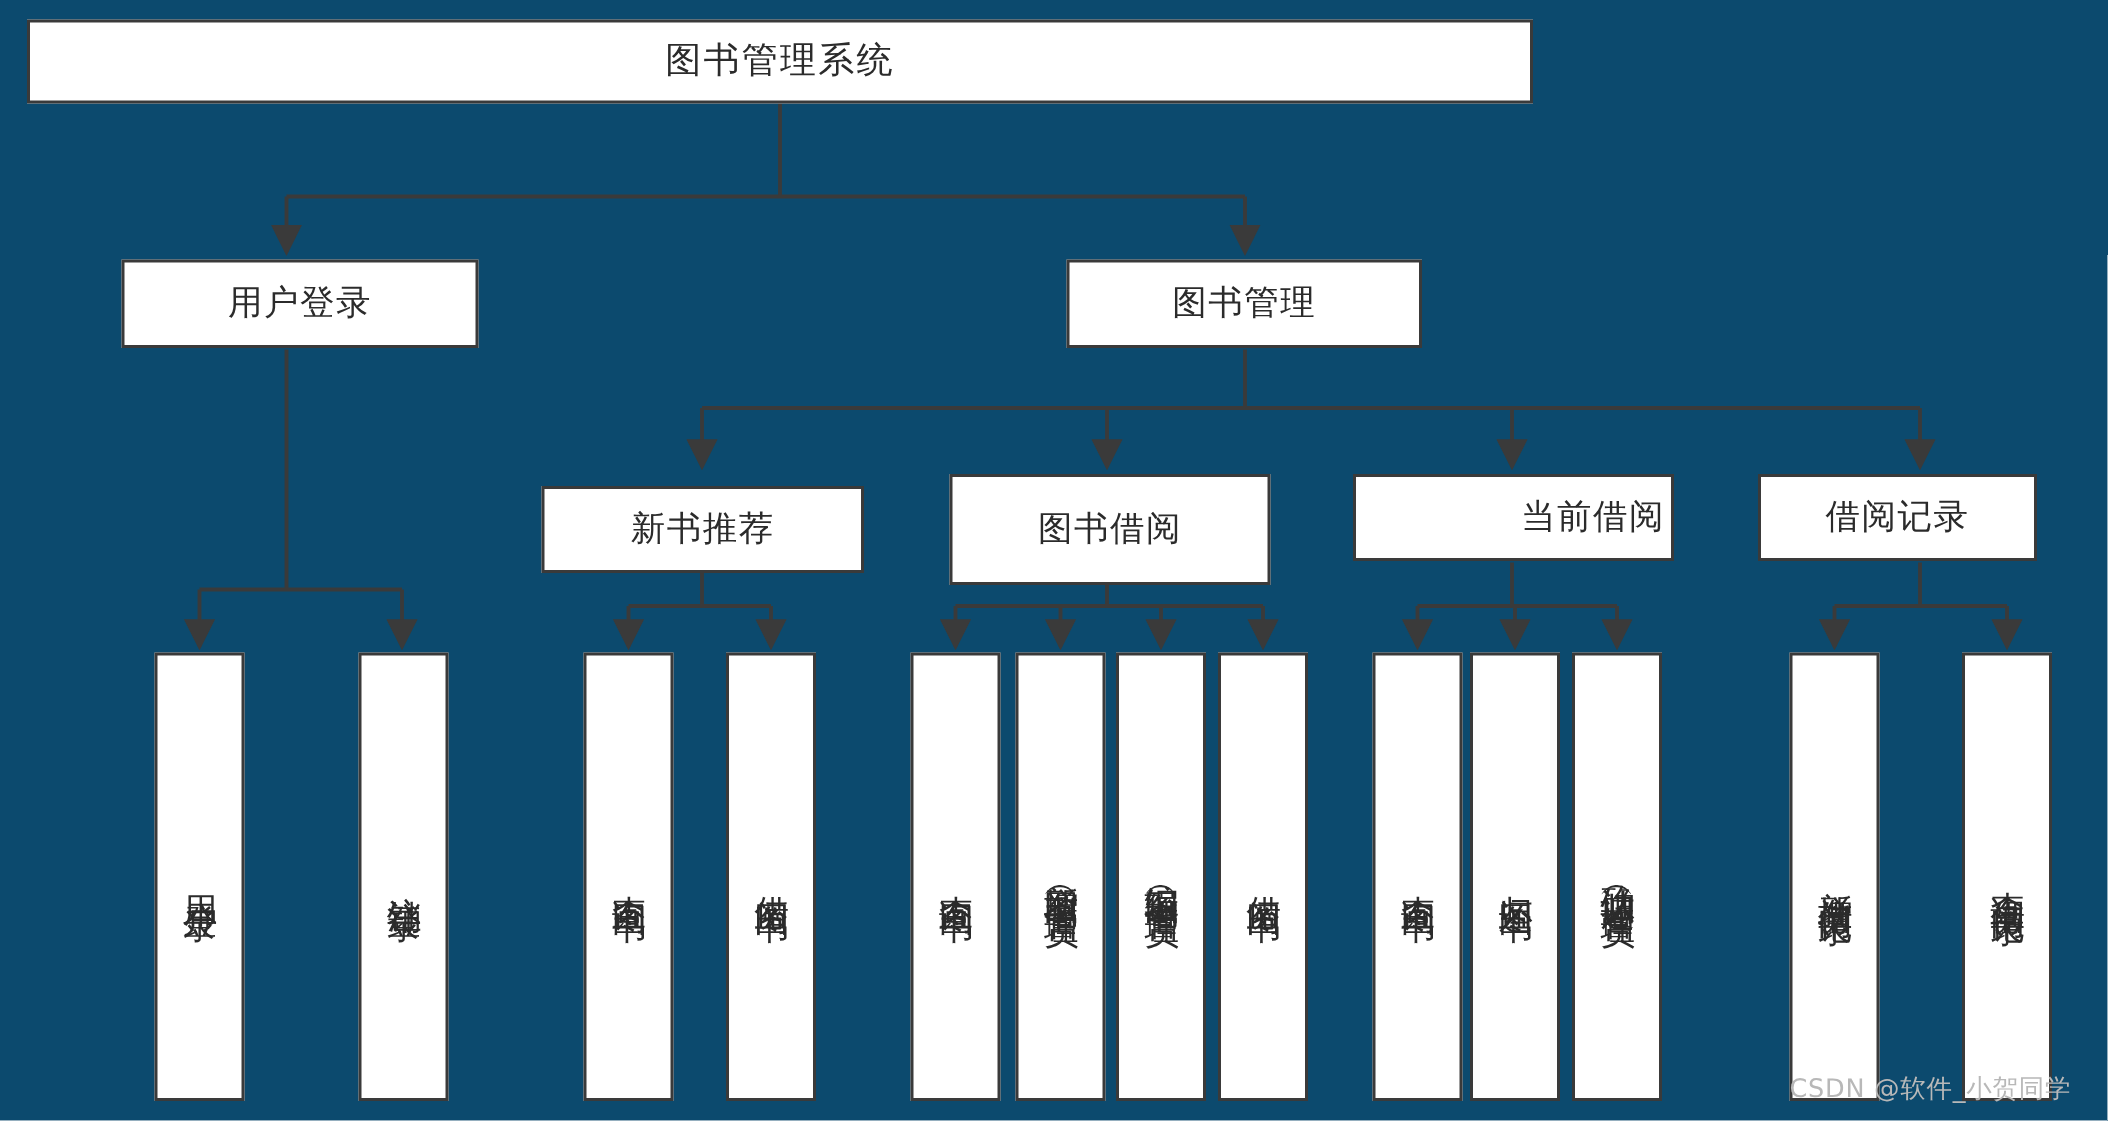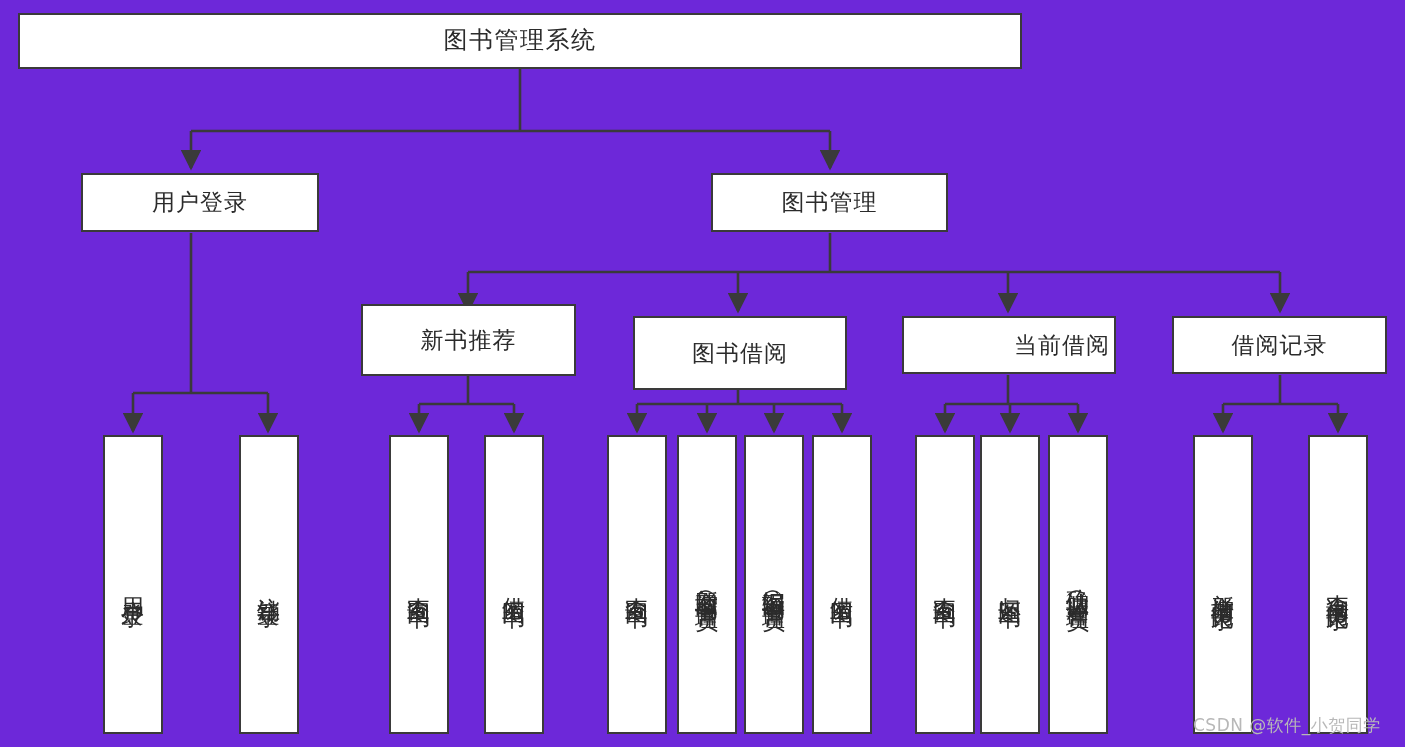--- a/index.html
+++ b/index.html
@@ -8,21 +8,21 @@
     padding: 0;
     background: #ffffff;
   }
   body {
     font-family: "DejaVu Sans", "Liberation Sans", sans-serif;
   }
   #diagram-root {
     position: relative;
     width: 1405px;
     height: 747px;
-    background: #6d28d9;
+    background: #0c4a6e;
     overflow: hidden;
   }
   #edge-layer {
     position: absolute;
     left: 0;
     top: 0;
     width: 1405px;
     height: 747px;
     pointer-events: none;
   }
@@ -134,30 +134,30 @@
     <span class="node-label">图书管理系统</span>
   </div>
 
   <div class="node horizontal" style="left:81px; top:173px; width:238px; height:59px;">
     <span class="node-label">用户登录</span>
   </div>
   <div class="node horizontal" style="left:711px; top:173px; width:237px; height:59px;">
     <span class="node-label">图书管理</span>
   </div>
 
-  <div class="node horizontal" style="left:361px; top:304px; width:215px; height:72px;">
+  <div class="node horizontal" style="left:361px; top:324px; width:215px; height:58px;">
     <span class="node-label">新书推荐</span>
   </div>
   <div class="node horizontal" style="left:633px; top:316px; width:214px; height:74px;">
     <span class="node-label">图书借阅</span>
   </div>
   <div class="node horizontal" style="left:902px; top:316px; width:214px; height:58px;justify-content:flex-end;">
     <span class="node-label">当前借阅</span>
   </div>
-  <div class="node horizontal" style="left:1172px; top:316px; width:215px; height:58px;">
+  <div class="node horizontal" style="left:1172px; top:316px; width:186px; height:58px;">
     <span class="node-label">借阅记录</span>
   </div>
 
   <div class="node vertical" style="left:103px; top:435px; width:60px; height:299px;">
     <span class="node-label">用户登录</span>
   </div>
   <div class="node vertical" style="left:239px; top:435px; width:60px; height:299px;">
     <span class="node-label">注销登录</span>
   </div>
 

